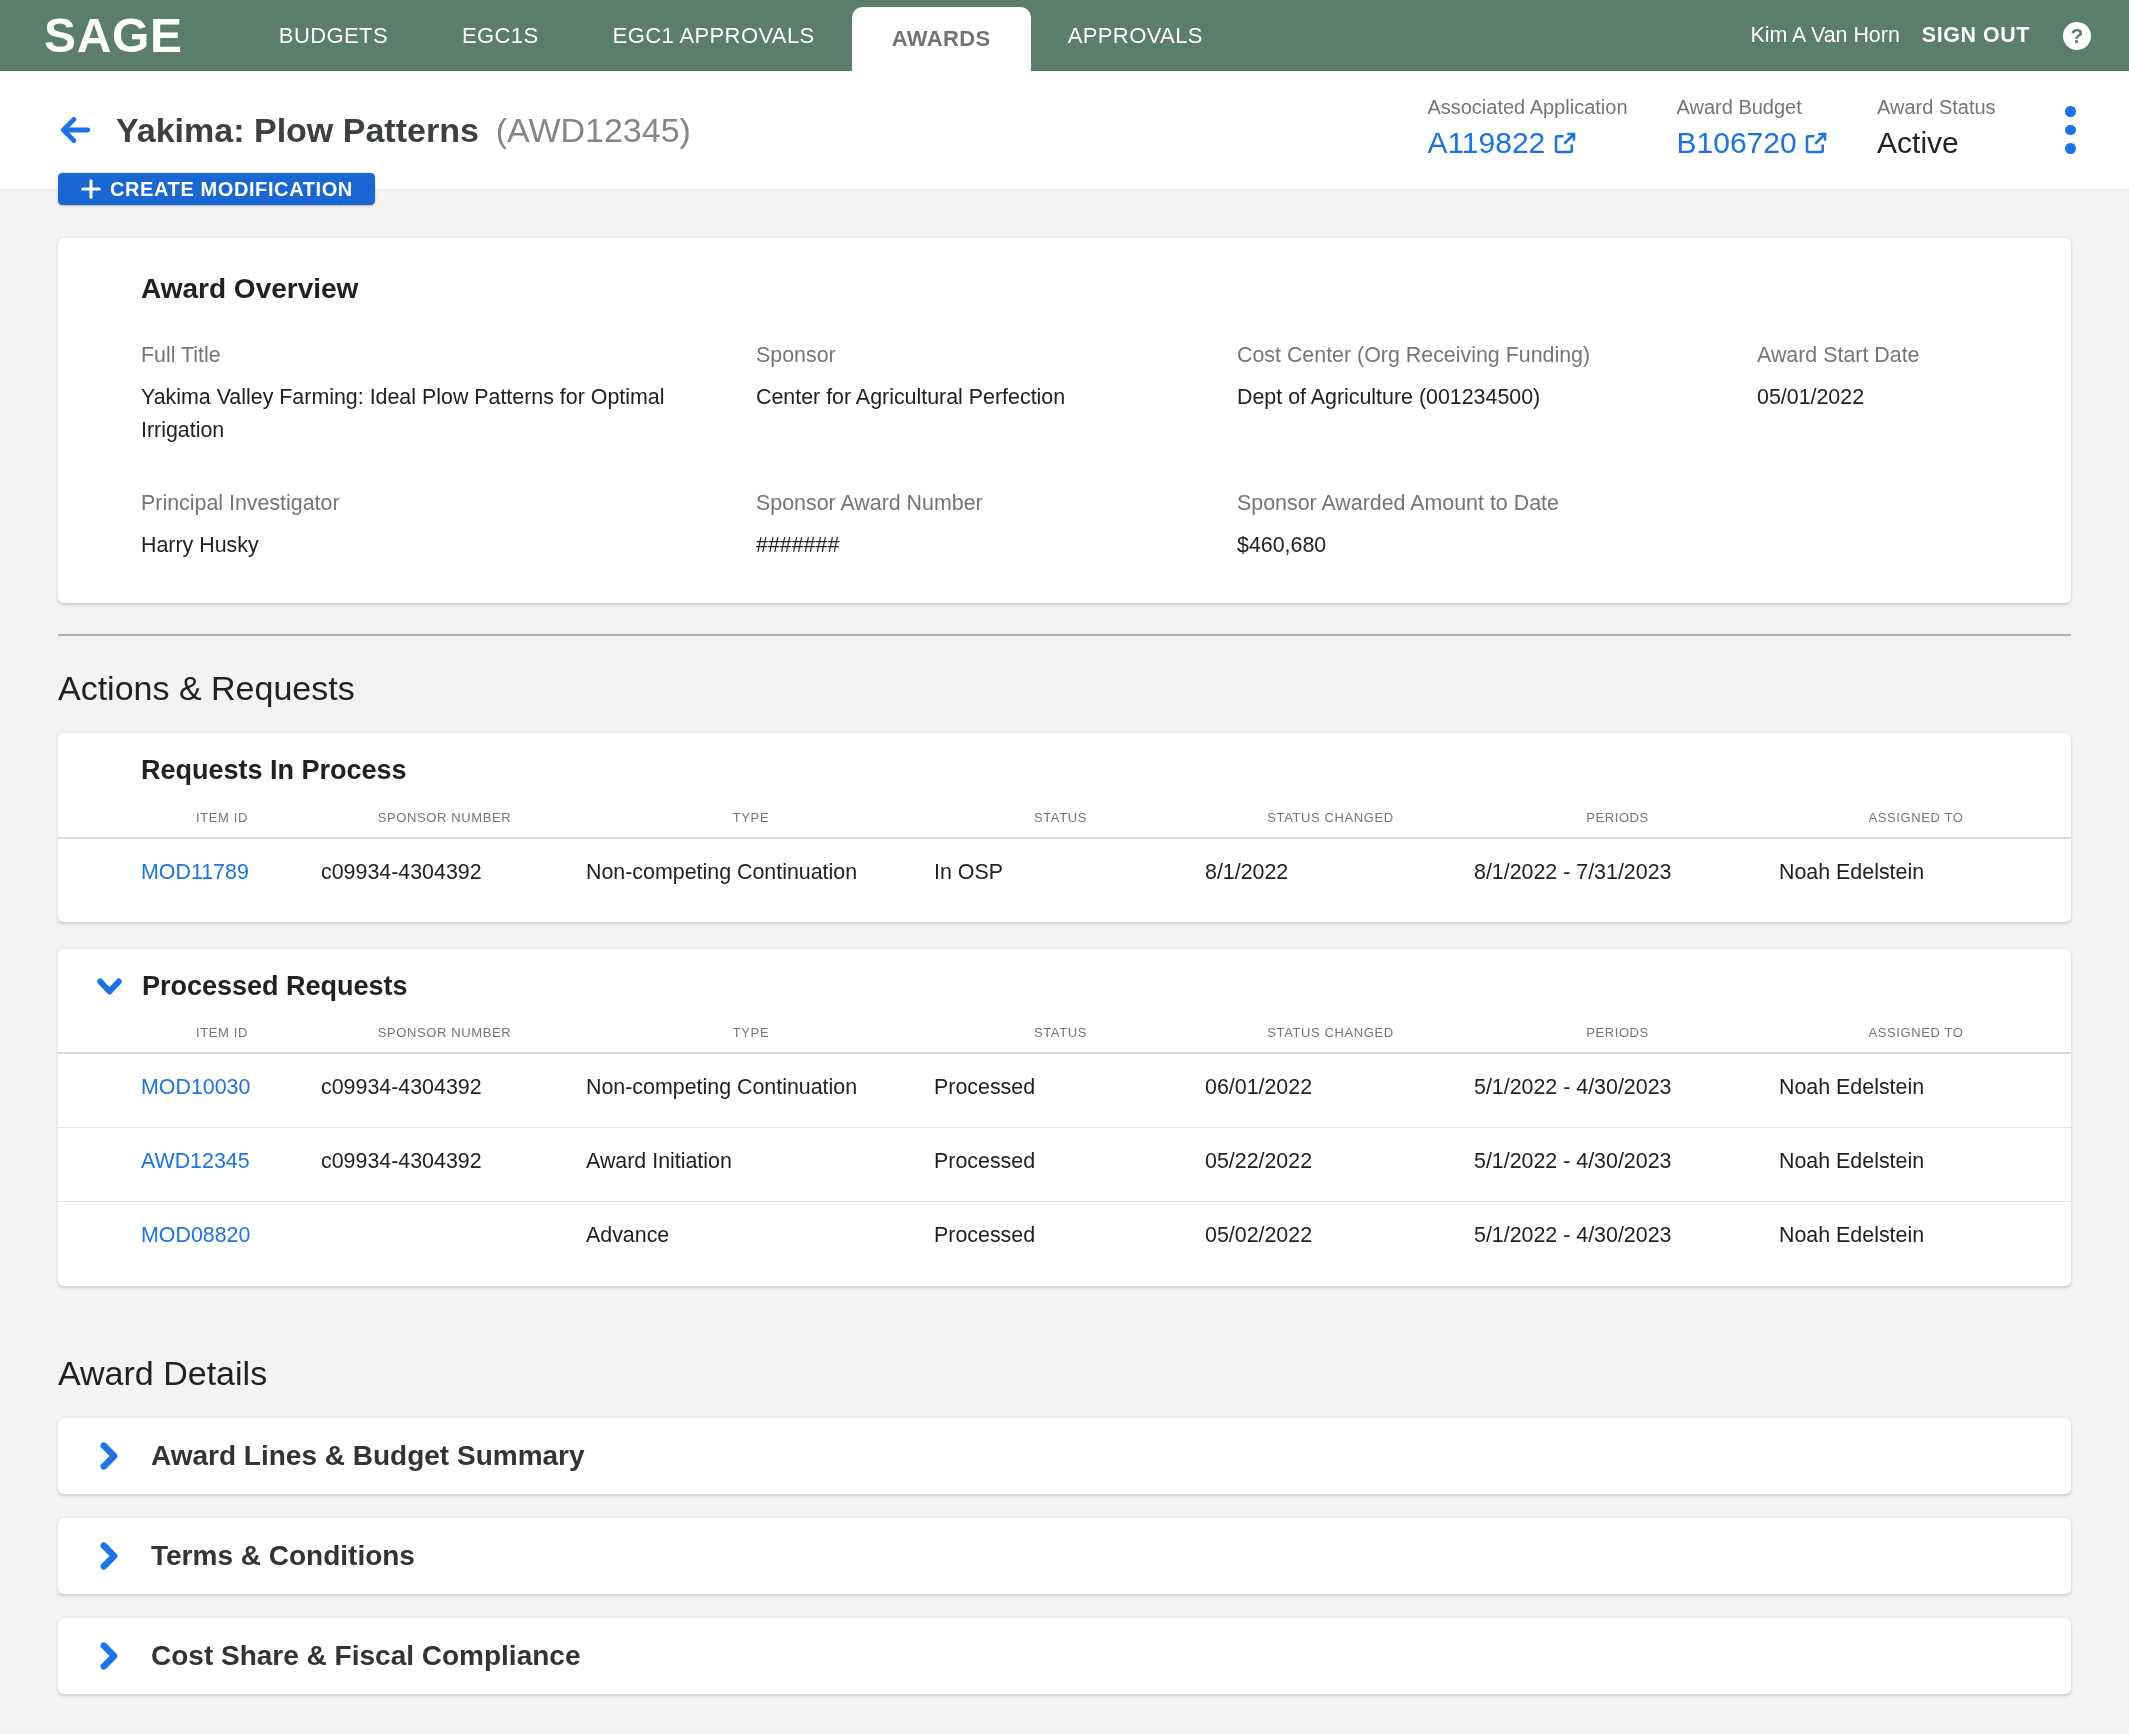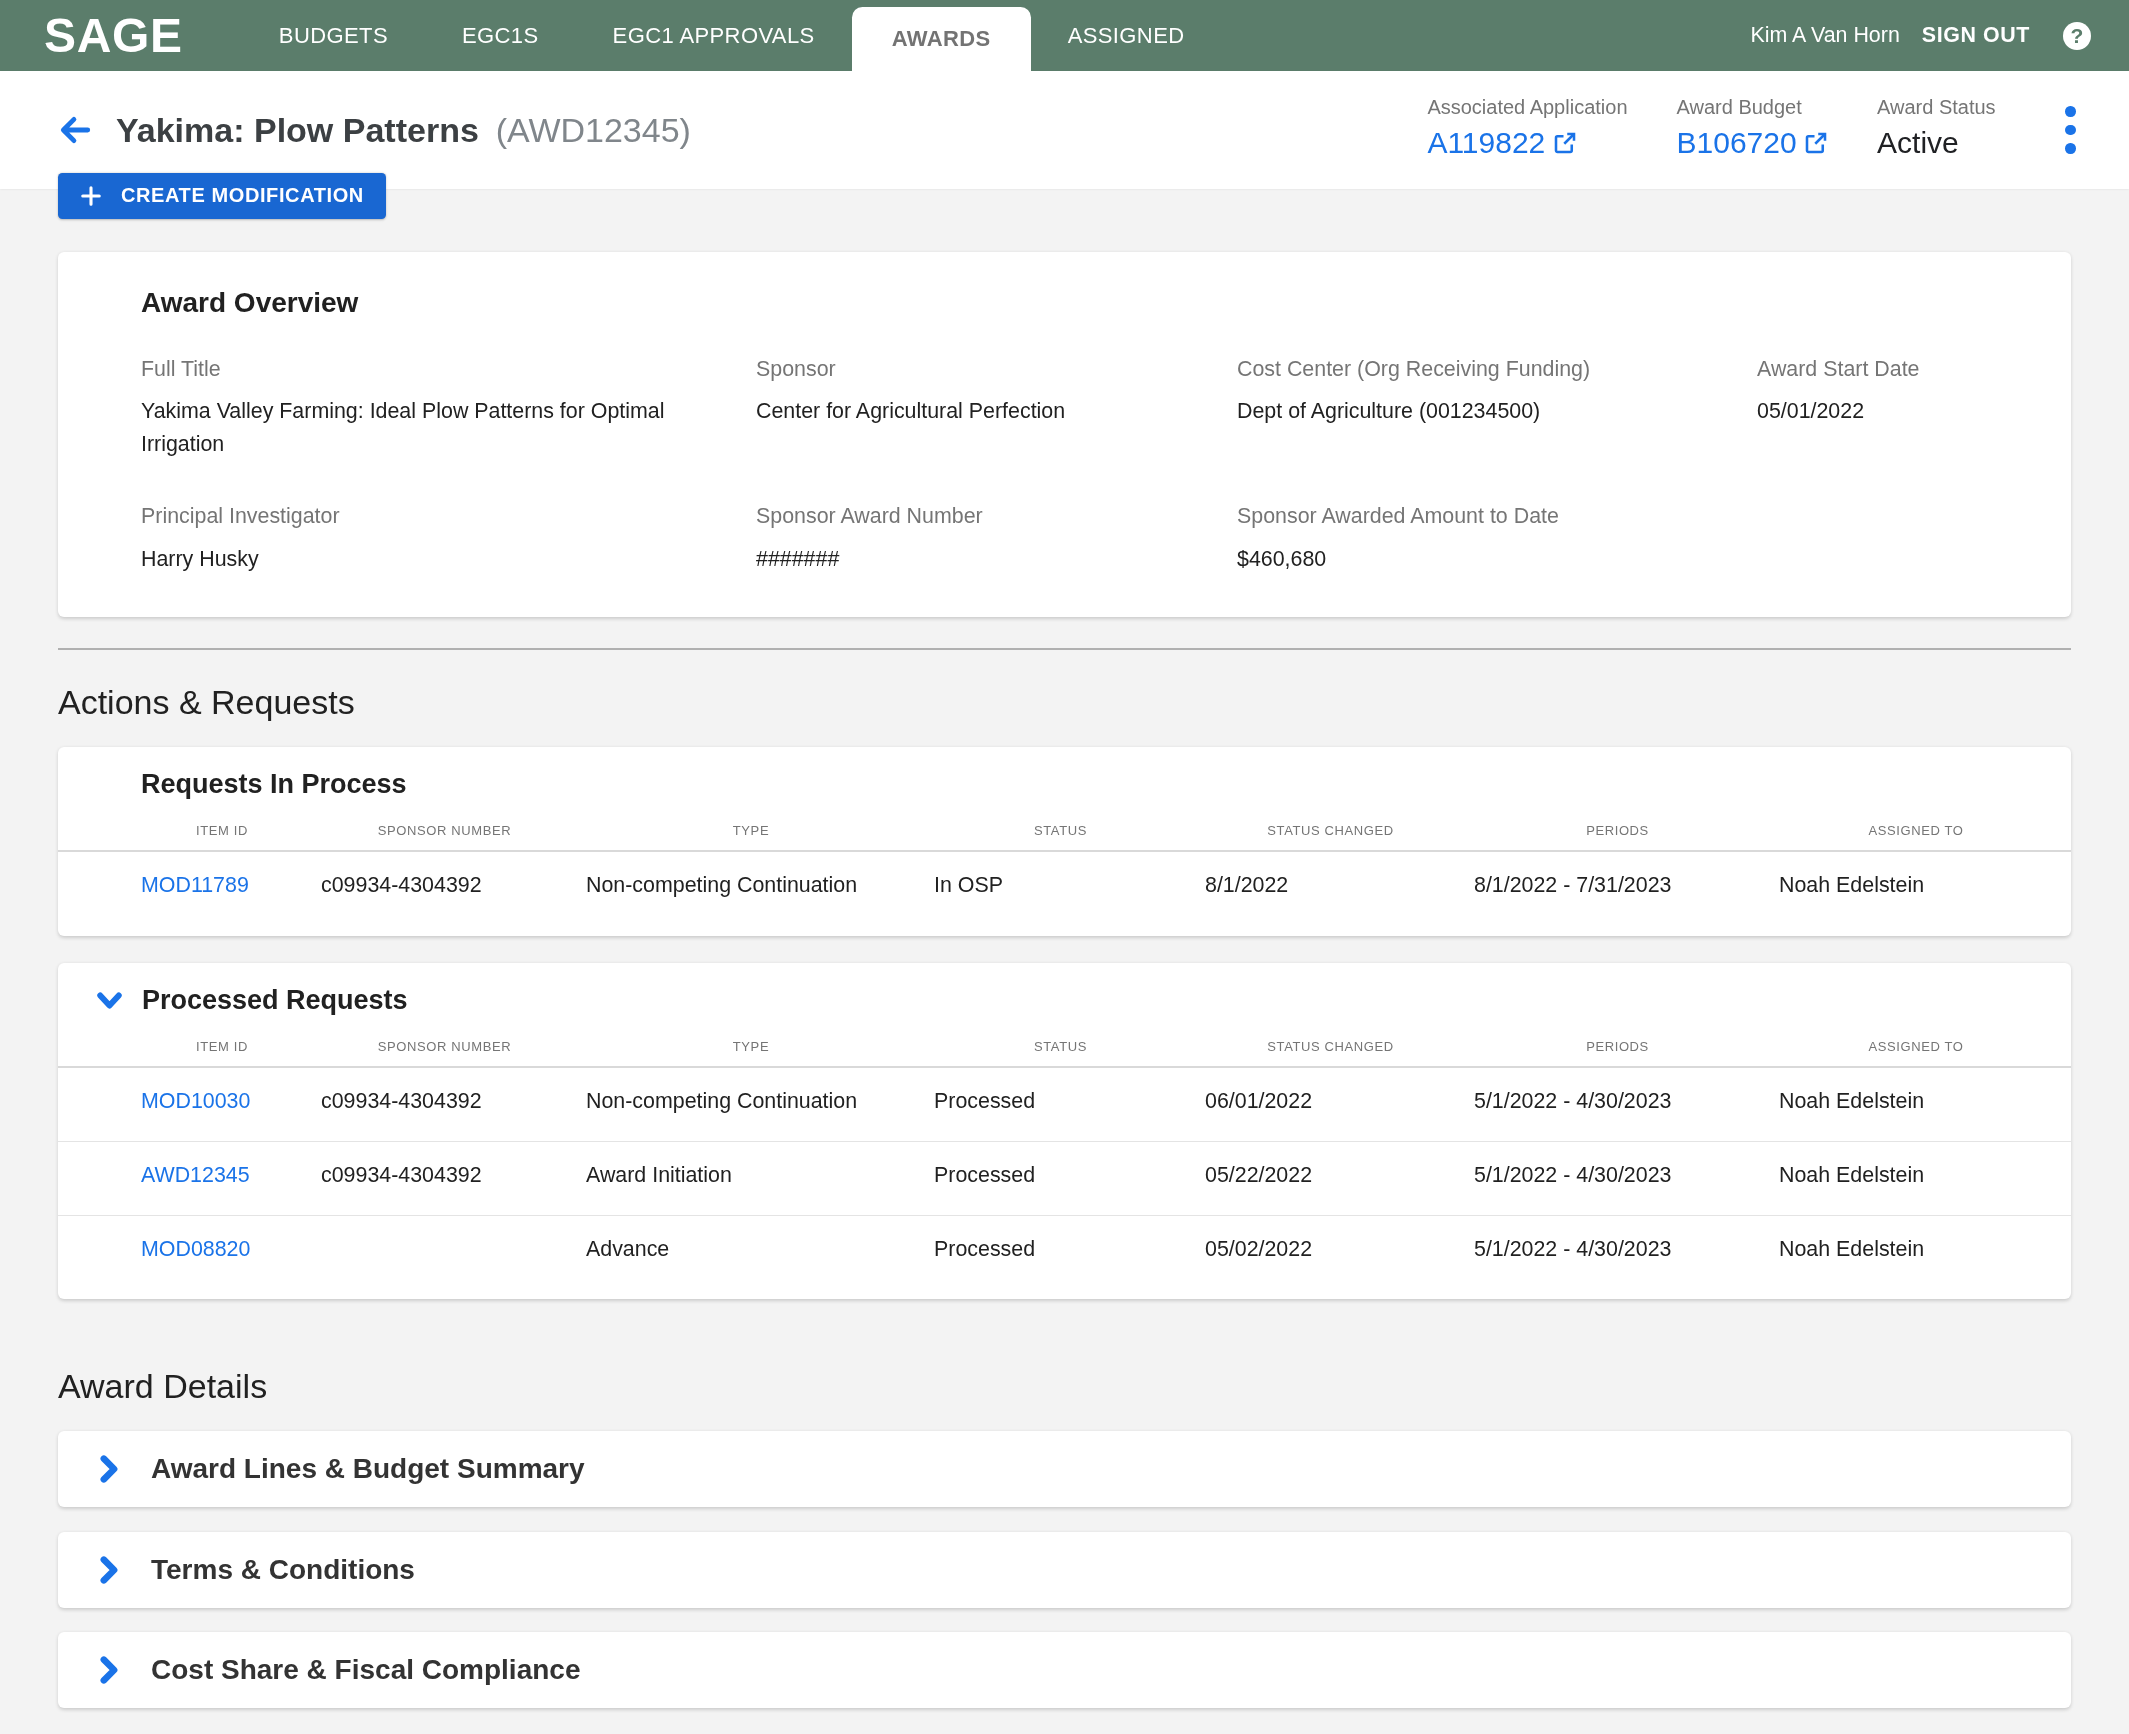--- a/index.html
+++ b/index.html
@@ -55,22 +55,22 @@
   .meta-link { color: #1a73e8; text-decoration: none; display: flex; align-items: center; gap: 7.4px; cursor: pointer; }
   .ext-icon { width: 24px; height: 24px; }
   .kebab { display: flex; flex-direction: column; gap: 8.1px; padding: 10.4px 13.3px; margin-left: 7.4px; cursor: pointer; }
   .kebab span { width: 10.4px; height: 10.4px; border-radius: 50%; background: #1a73e8; }
 
   
   main { padding: 0 58px; }
   .create-btn {
     margin-top: -16.3px; position: relative; z-index: 2;
     background: #1967d2; color: #fff; border: none; border-radius: 4.4px;
-    height: 46px; padding: 0 22px; font-size: 20px; font-weight: bold; letter-spacing: 0.6px;
-    font-family: inherit; display: inline-flex; align-items: center; gap: 19px; cursor: pointer;
+    height: 32px; padding: 0 22px; font-size: 20px; font-weight: bold; letter-spacing: 0.6px;
+    font-family: inherit; display: inline-flex; align-items: center; gap: 8px; cursor: pointer;
     box-shadow: 0 0.7px 2.2px rgba(0,0,0,.25);
   }
   .plus-icon { width: 22px; height: 22px; }
 
   .card {
     background: #fff; border-radius: 6px;
     box-shadow: 0 1.5px 3.7px rgba(0,0,0,.16);
   }
   .overview-card { margin-top: 33px; padding: 35px 83px 41px 83px; }
   .overview-card h2 { font-size: 28px; font-weight: bold; color: #212121; margin-bottom: 38px; }
@@ -117,21 +117,21 @@
 </head>
 <body>
 
 <nav class="topnav">
   <div class="logo">SAGE</div>
   <div class="nav-items">
     <div class="nav-item">BUDGETS</div>
     <div class="nav-item">EGC1S</div>
     <div class="nav-item">EGC1 APPROVALS</div>
     <div class="nav-item active">AWARDS</div>
-    <div class="nav-item">ASSIGNED</div>
+    <div class="nav-item">APPROVALS</div>
   </div>
   <div class="nav-right">
     <span class="nav-user">Kim A Van Horn</span>
     <span class="nav-signout">SIGN OUT</span>
     <span class="help-circle">?</span>
   </div>
 </nav>
 
 <header class="page-header">
   <svg class="back-btn" viewBox="0 0 32 32">

